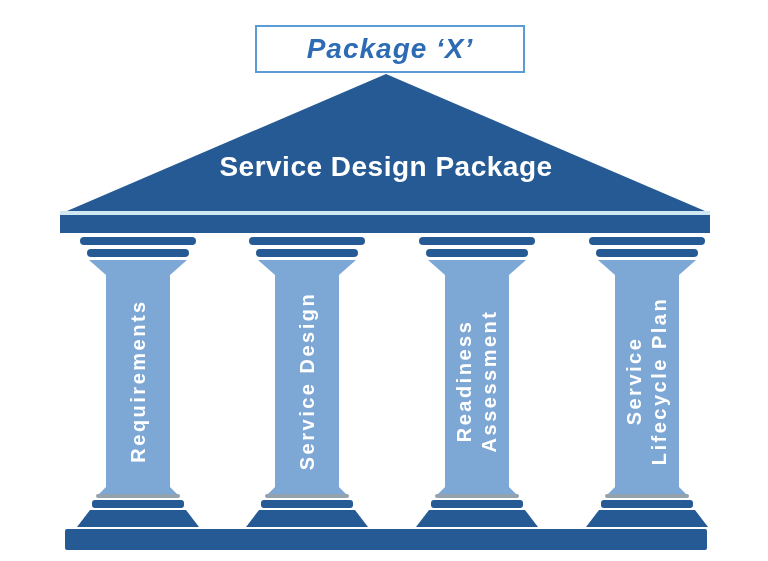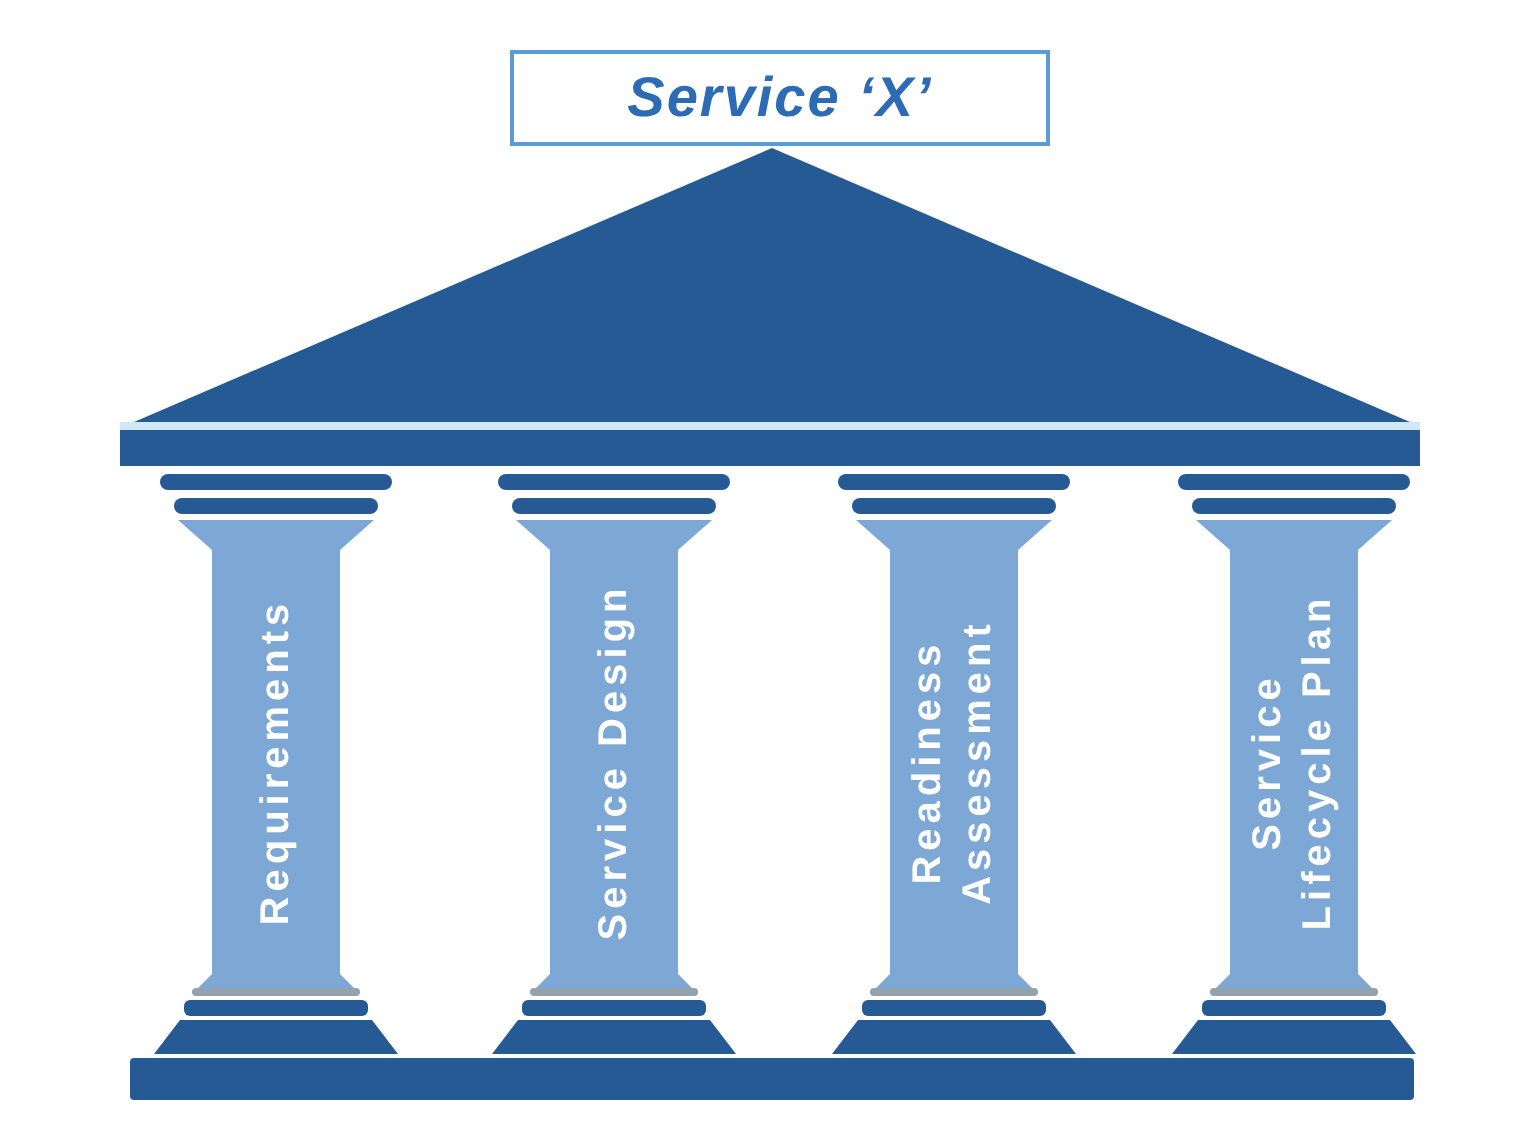--- a/index.html
+++ b/index.html
@@ -100,24 +100,25 @@
     position:absolute;left:65px;top:529px;width:642px;height:21px;
     background:var(--dark-blue);border-radius:2px;
   }
 </style>
 </head>
 <body>
 
 <div class="canvas">
 
   <div class="title-box">
-    <span class="title-text">Service ‘X’</span>
+    <span class="title-text">Package ‘X’</span>
   </div>
 
   <div class="roof"></div>
+  <div class="roof-label">Service Design Package</div>
 
   <div class="beam-highlight"></div>
   <div class="architrave"></div>
 
   <div class="pillar" style="left:77px">
     <div class="cap-bar cap-bar-1"></div>
     <div class="cap-bar cap-bar-2"></div>
     <div class="cap-flare"></div>
     <div class="shaft">
       <div class="shaft-label">

